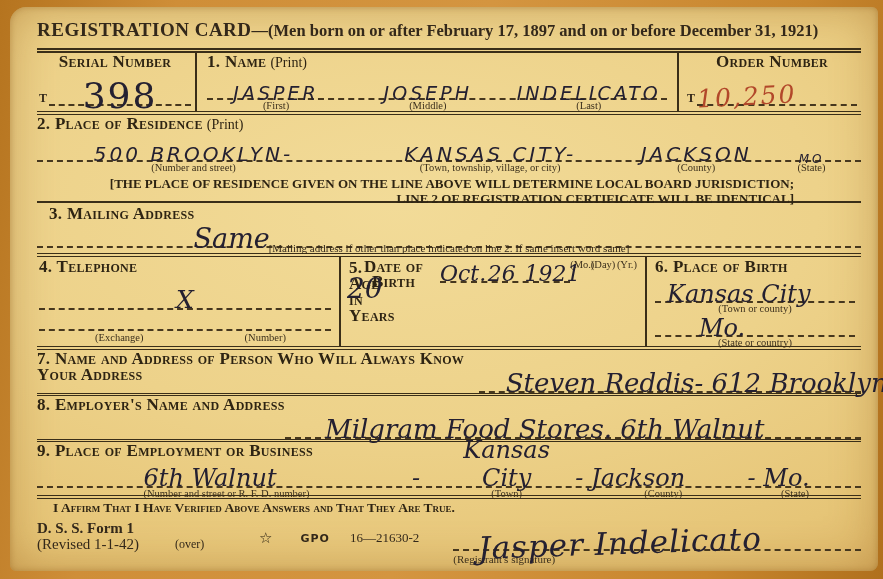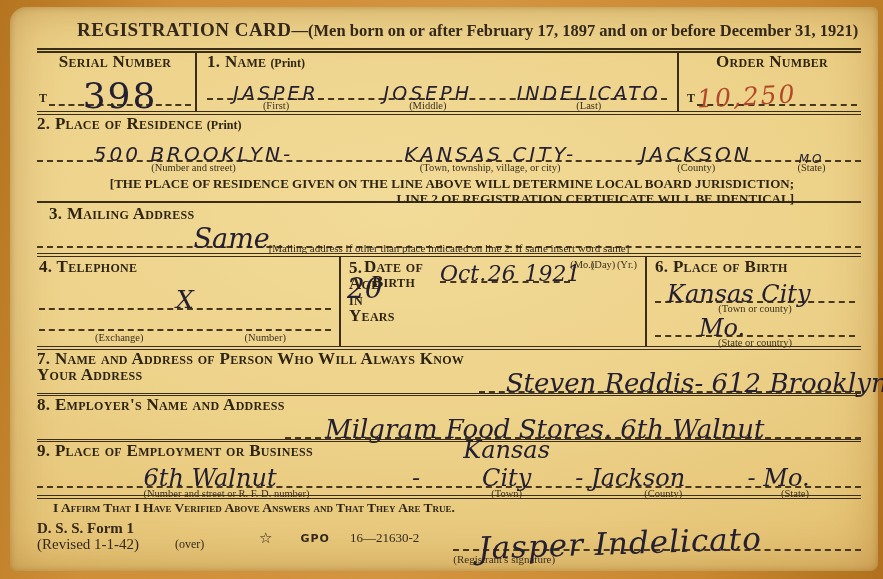--- a/index.html
+++ b/index.html
@@ -10,29 +10,29 @@
   }
   .card{
     position:absolute;left:10px;top:7px;right:5px;bottom:8px;
     background:radial-gradient(ellipse 120% 100% at 45% 35%, #f2db98 0%, #edd28a 40%, #e6c577 68%, #dcb264 88%, #d2a152 100%);
     border-radius:16px 6px 8px 6px;
     box-shadow:inset 0 0 46px rgba(145,88,18,.38), inset 0 0 6px rgba(120,70,10,.35);
   }
   .content{position:absolute;left:27px;right:17px;top:10px;bottom:0;}
   .sc{font-variant:small-caps;}
   .label{font-variant:small-caps;font-weight:bold;font-size:17px;letter-spacing:.3px;color:#2e2413;}
-  .hint{font-size:12px;color:#2e2413;font-weight:bold;}
+  .hint{font-size:14px;color:#2e2413;}
   .sublabel{font-size:10.5px;color:#3b2f1c;}
   .subrow{display:flex;}
   .subrow span{text-align:center;}
   .wline{border-bottom:2px dashed #46371e;display:flex;align-items:flex-end;}
   .hw{font-family:"DejaVu Serif",serif;font-style:italic;color:#242031;position:relative;}
   .printhand{font-family:"DejaVu Sans",sans-serif;text-transform:uppercase;letter-spacing:3px;font-weight:500;}
   .title{height:31px;line-height:26px;border-bottom:5px double #3a2e18;white-space:nowrap;}
-  .title .t1{font-size:19px;font-weight:bold;letter-spacing:.5px;margin-left:40px;}
+  .title .t1{font-size:19px;font-weight:bold;letter-spacing:.5px;}
   .title .t2{font-size:16.5px;font-weight:bold;}
   .row{box-sizing:border-box;}
   .r1{display:flex;height:62px;border-bottom:4px double #3a2e18;}
   .c-serial{width:152px;border-right:2px solid #3a2e18;display:flex;flex-direction:column;padding:1px 4px 0 2px;}
   .c-name{flex:1;border-right:2px solid #3a2e18;display:flex;flex-direction:column;padding:1px 10px 0 10px;}
   .c-order{width:170px;display:flex;flex-direction:column;padding:1px 4px 0 8px;}
   .tline{display:flex;align-items:flex-end;flex:1;padding-bottom:5px;}
   .tpfx{font-size:12px;font-weight:bold;margin-right:2px;}
   .tline .wline{flex:1;height:100%;justify-content:center;}
   .bignum{font-style:normal;font-size:36px;line-height:30px;bottom:-7px;letter-spacing:2px;}

